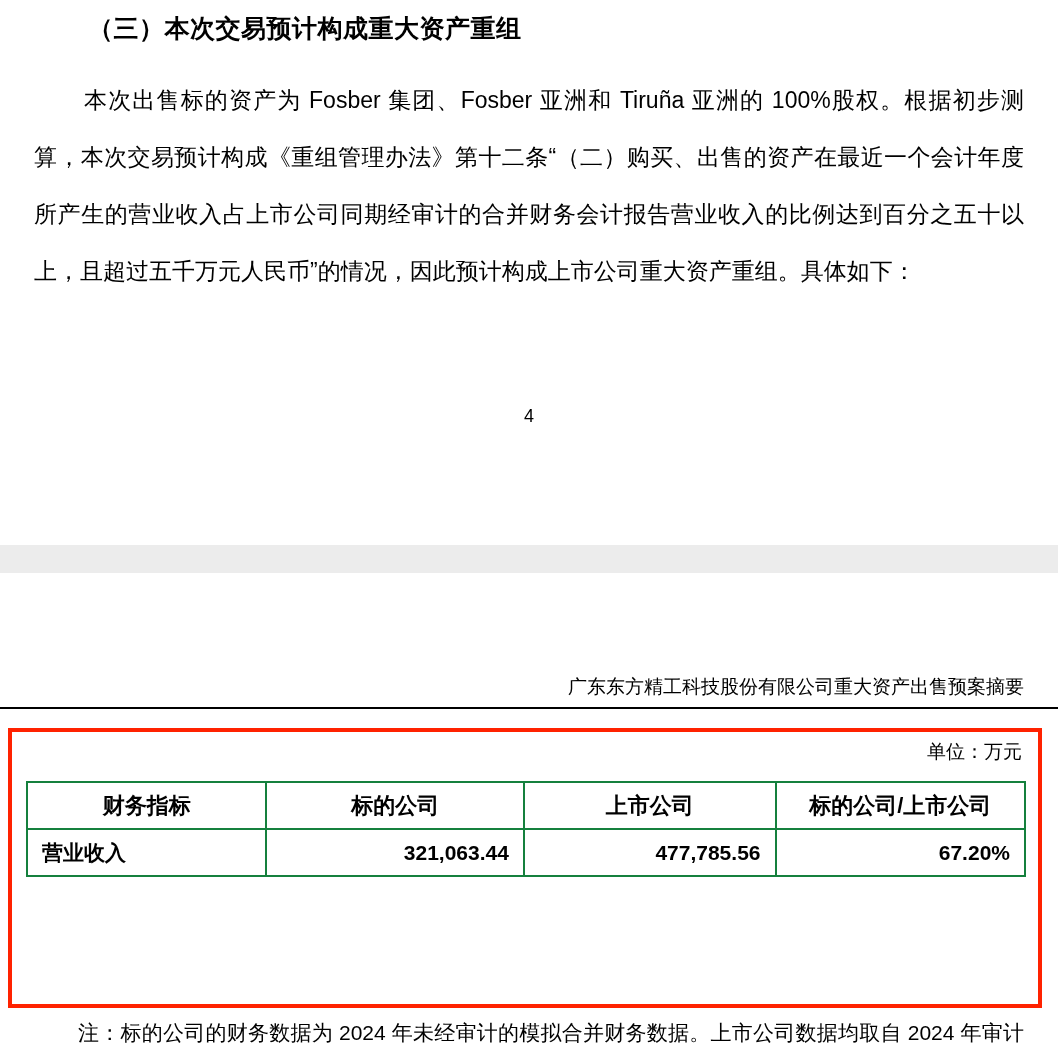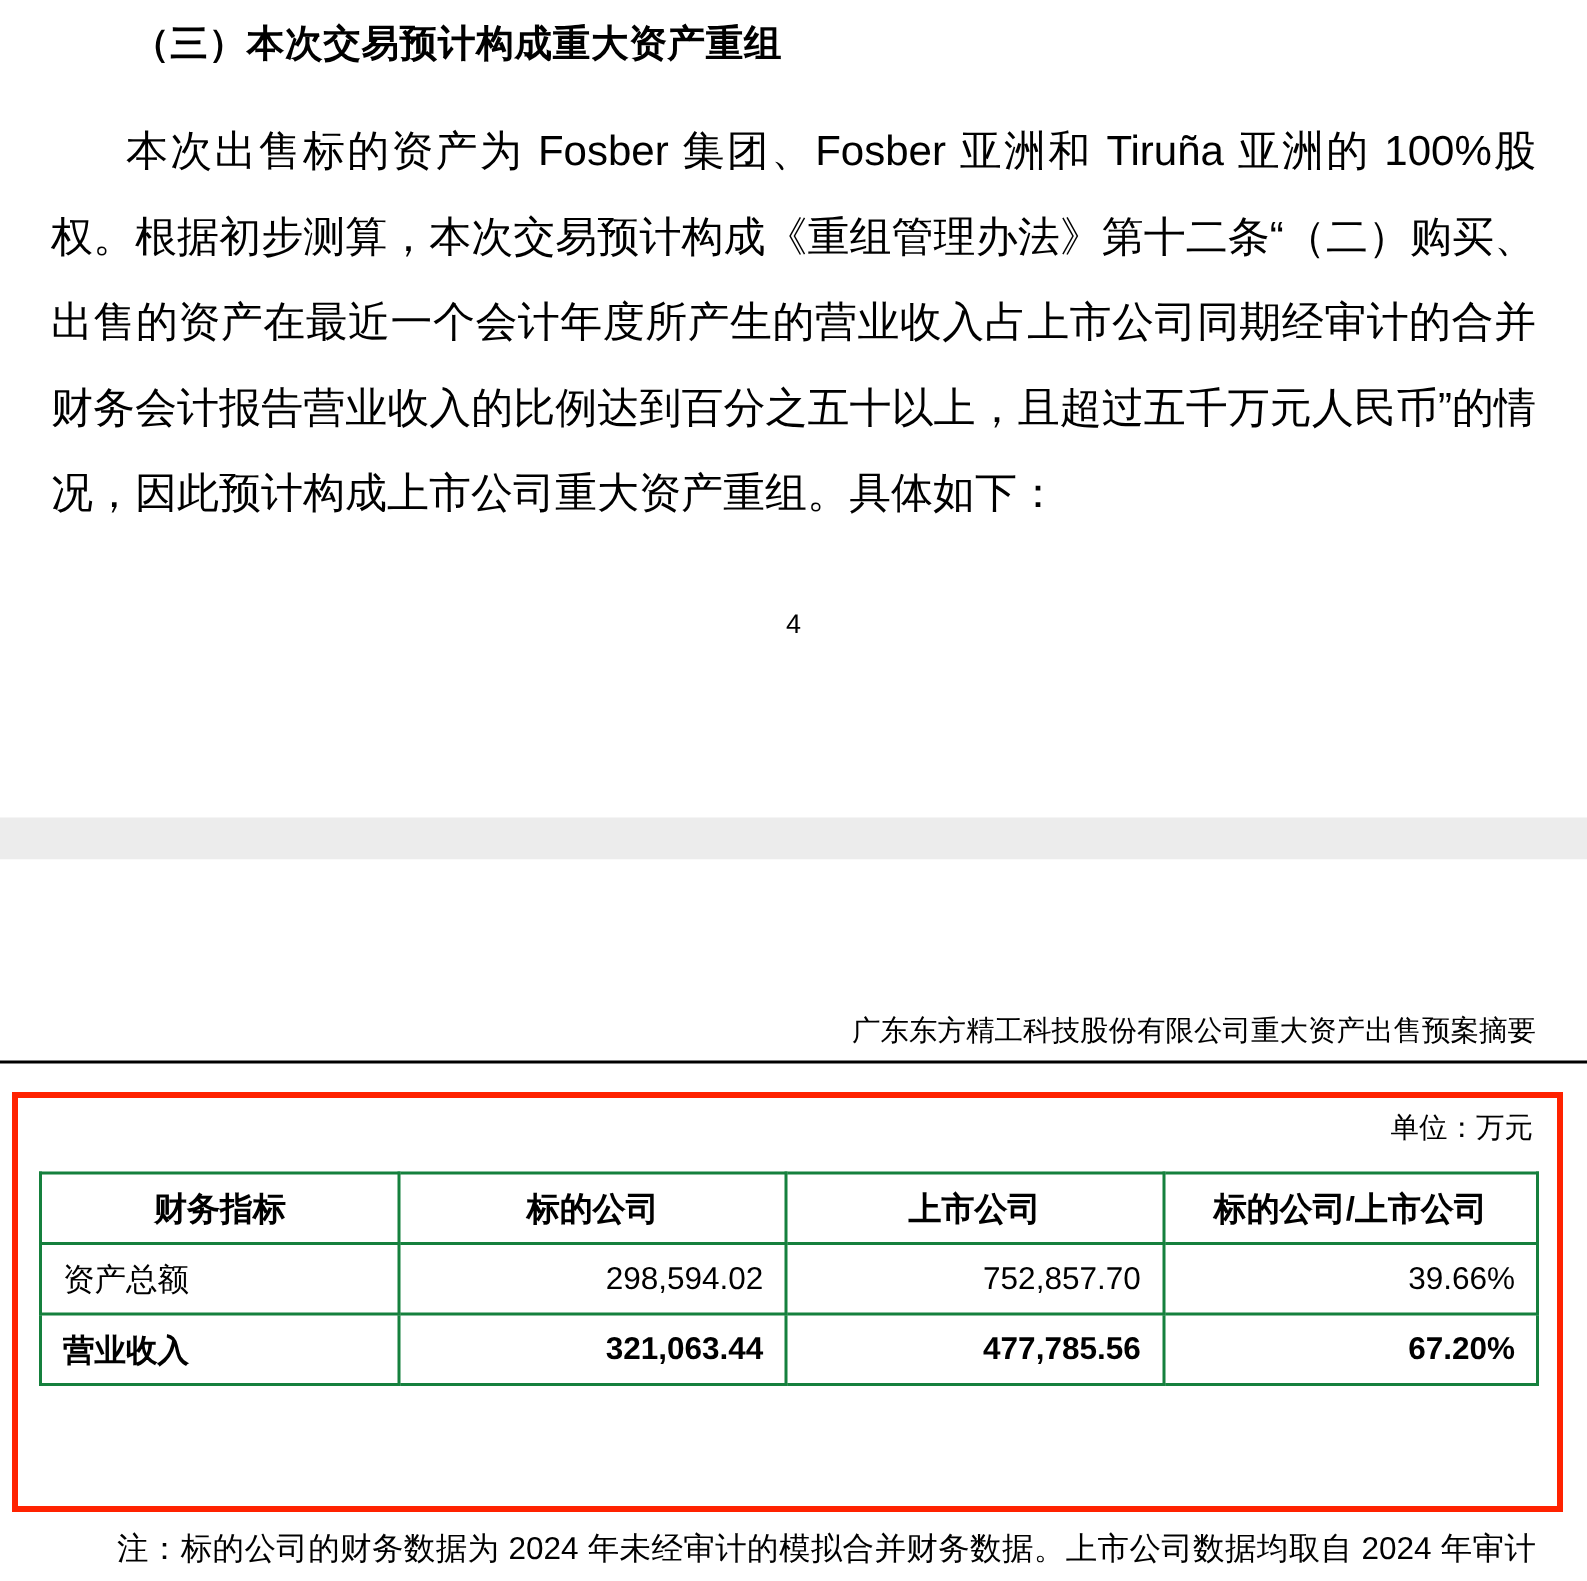--- a/index.html
+++ b/index.html
@@ -41,21 +41,21 @@
     letter-spacing: 0.5px;
     font-family: "Liberation Sans", "DejaVu Sans", sans-serif;
     white-space: nowrap;
   }
 
   .body-text {
     position: absolute;
     left: 34px;
     top: 72px;
     width: 990px;
-    font-size: 28px;
+    font-size: 23px;
     line-height: 57px;
     text-align: justify;
     text-indent: 50px;
     font-family: "Liberation Sans", "DejaVu Sans", sans-serif;
     letter-spacing: 0px;
   }
 
   .page-number {
     position: absolute;
     left: 0;
@@ -208,26 +208,20 @@
       <thead>
         <tr>
           <th>财务指标</th>
           <th>标的公司</th>
           <th>上市公司</th>
           <th>标的公司/上市公司</th>
         </tr>
       </thead>
       <tbody>
         <tr>
-          <td class="label">资产总额</td>
-          <td class="num">298,594.02</td>
-          <td class="num">752,857.70</td>
-          <td class="num">39.66%</td>
-        </tr>
-        <tr>
           <td class="label">营业收入</td>
           <td class="num">321,063.44</td>
           <td class="num">477,785.56</td>
           <td class="num">67.20%</td>
         </tr>
       </tbody>
     </table>
 
     <div class="note">注：标的公司的财务数据为 2024 年未经审计的模拟合并财务数据。上市公司数据均取自 2024 年审计报告。资产净额为归属于母公司所有者权益合计数。</div>
   </div>

